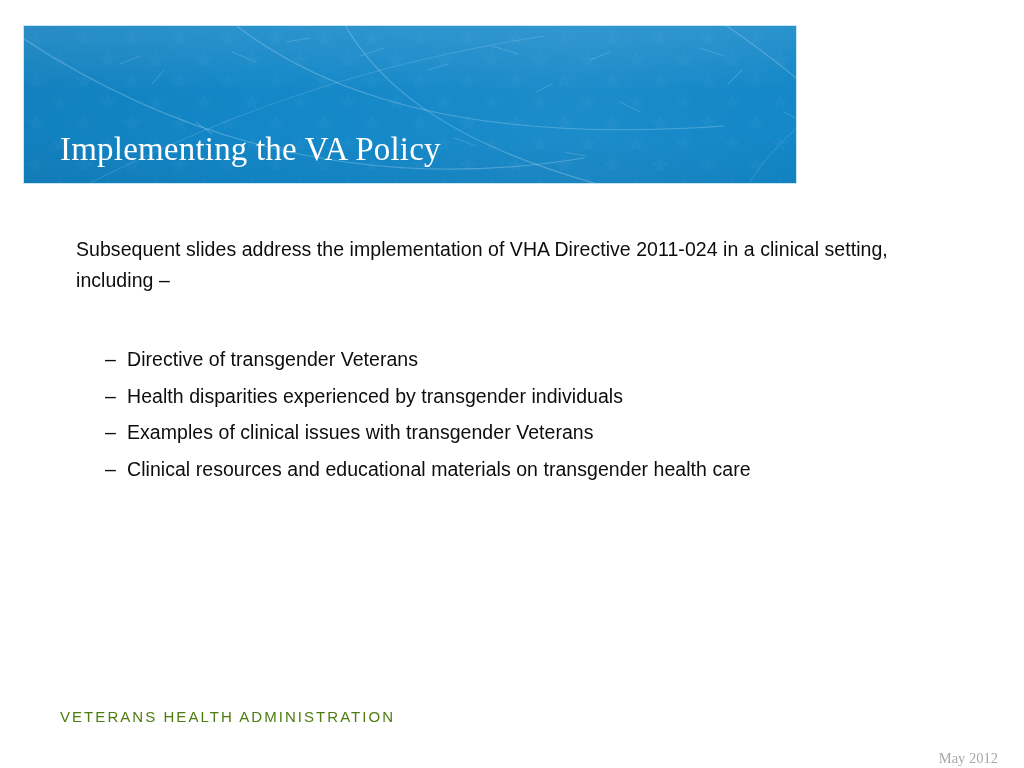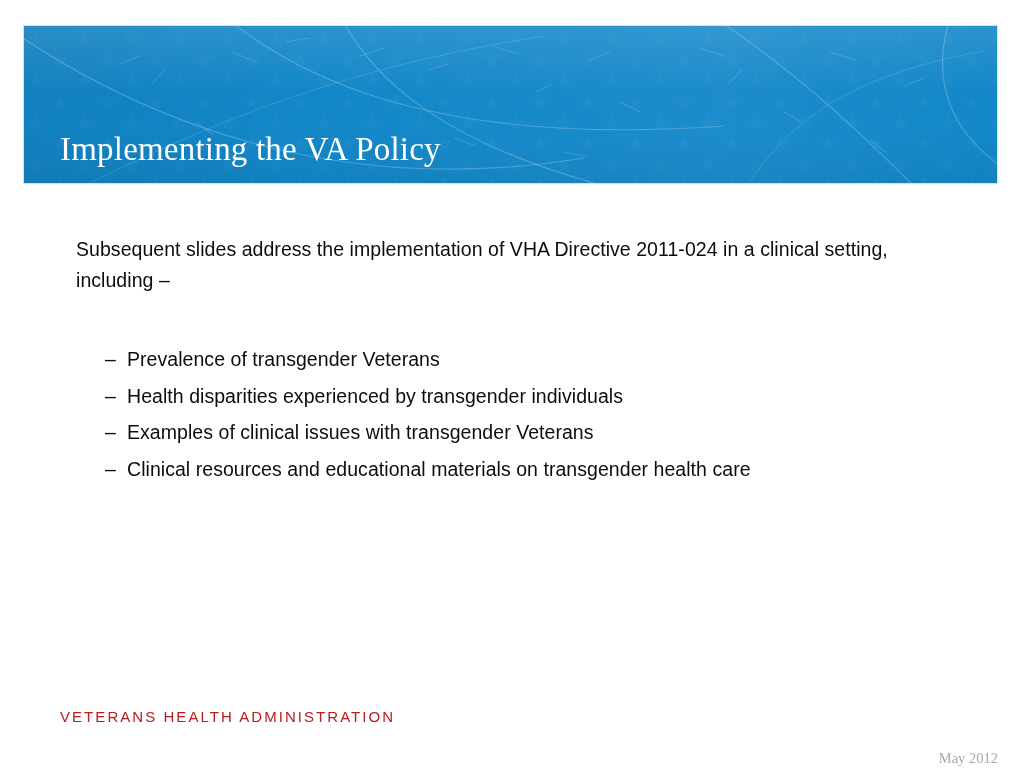--- a/index.html
+++ b/index.html
@@ -21,21 +21,21 @@
     width: 1024px;
     height: 768px;
     background: #ffffff;
   }
 
   
   .title-banner {
     position: absolute;
     left: 24px;
     top: 26px;
-    width: 973px;
+    width: 772px;
     height: 157px;
     background-color: #1387c8;
     overflow: hidden;
     box-shadow: 0 0 0 1px rgba(190, 225, 242, 0.85);
   }
   .banner-gradient {
     position: absolute;
     inset: 0;
     background:
       linear-gradient(180deg, rgba(255,255,255,0.10) 0%, rgba(255,255,255,0.00) 42%,
@@ -118,21 +118,21 @@
   }
 
   
   .footer-org {
     position: absolute;
     left: 60px;
     top: 708px;
     font-size: 15px;
     font-weight: 400;
     letter-spacing: 2.05px;
-    color: #b91c1c;
+    color: #4d7c0f;
     white-space: nowrap;
   }
   .footer-meta {
     position: absolute;
     right: 26px;
     top: 729px;
     text-align: right;
     font-family: "Liberation Serif", serif;
     font-size: 14.5px;
     line-height: 19px;
@@ -202,21 +202,21 @@
     <h1 class="slide-title">Implementing the VA Policy</h1>
   </div>
 
   <div class="body-area">
 
     <p class="lead-paragraph">Subsequent slides address the implementation of VHA Directive 2011-024 in a clinical setting, including –</p>
 
     <ul class="bullet-list">
       <li>
         <span class="bullet-dash">–</span>
-        <span class="bullet-text">Prevalence of transgender Veterans</span>
+        <span class="bullet-text">Directive of transgender Veterans</span>
       </li>
       <li>
         <span class="bullet-dash">–</span>
         <span class="bullet-text">Health disparities experienced by transgender individuals</span>
       </li>
       <li>
         <span class="bullet-dash">–</span>
         <span class="bullet-text">Examples of clinical issues with transgender Veterans</span>
       </li>
       <li>

